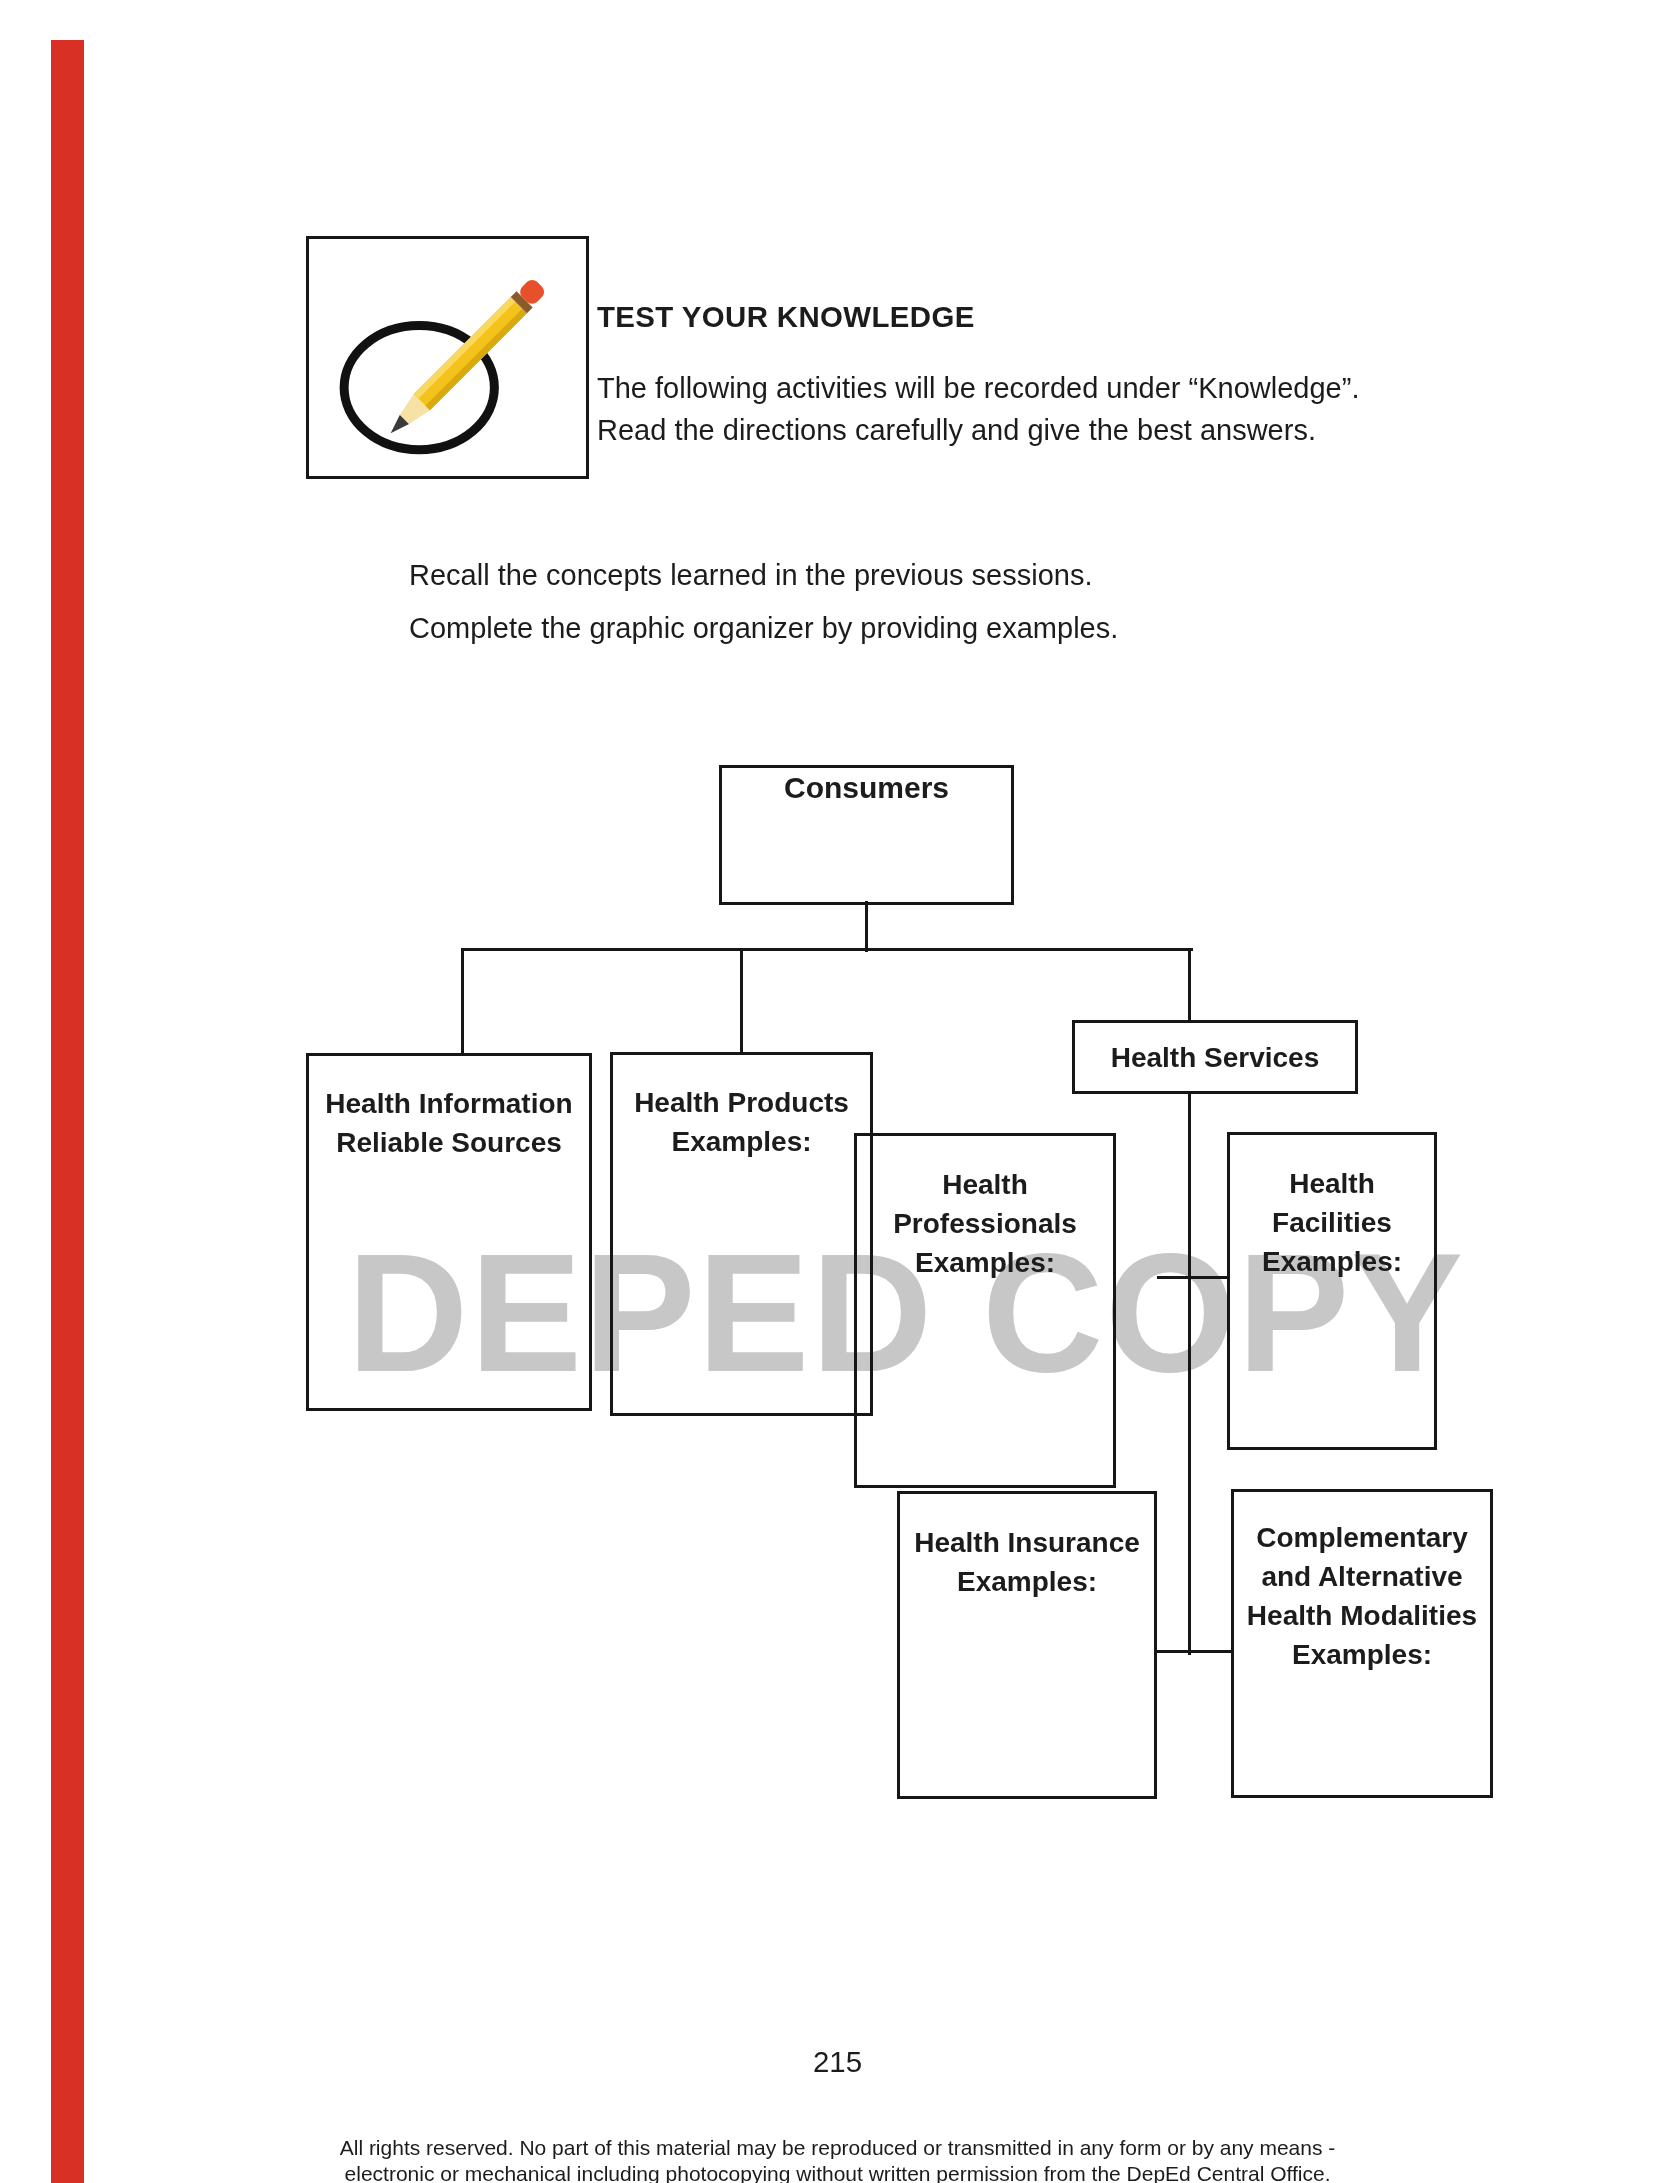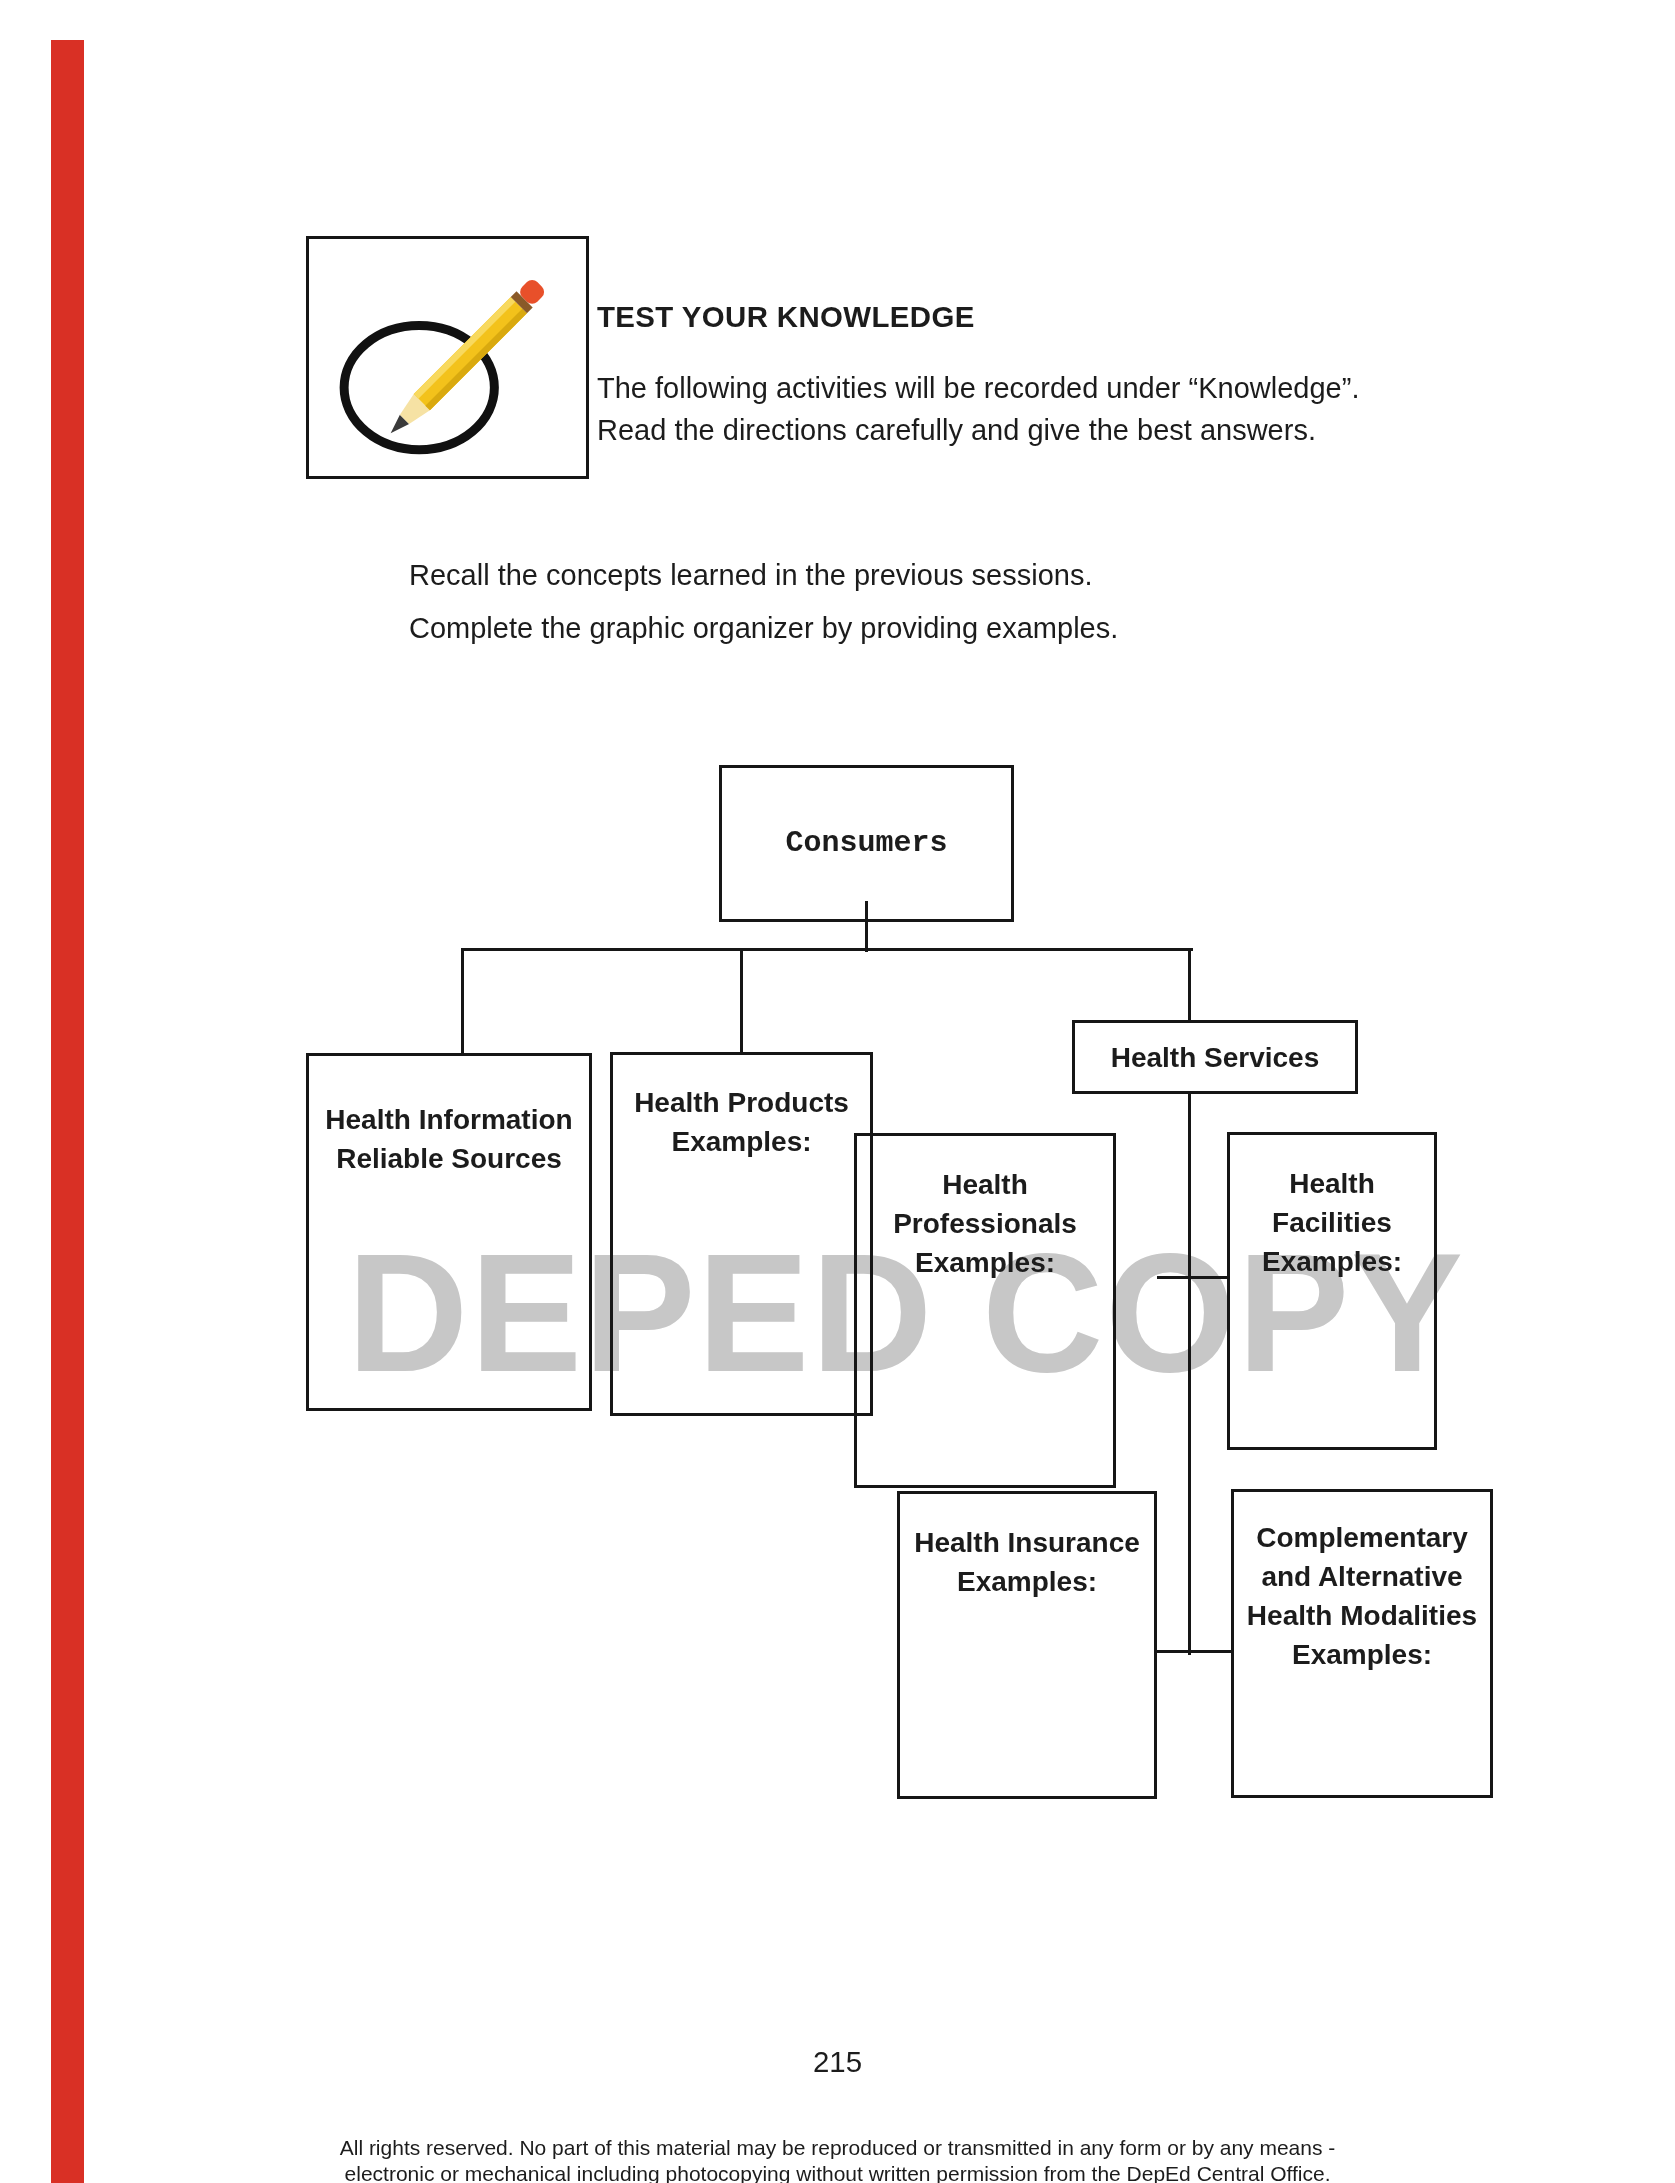--- a/index.html
+++ b/index.html
@@ -46,26 +46,26 @@
 
   
   .node {
     border: 3.3px solid #161616; box-sizing: border-box;
     background: transparent; z-index: 2;
     text-align: center;
   }
   .node .line {
     font-size: 28px; font-weight: bold; line-height: 39px; color: #1c1c1c;
   }
-  .node-consumers     { left: 719px;  top: 732px;  width: 295px; height: 157px;
-                        display: flex; align-items: center; justify-content: center; font-family: Liberation Mono, monospace; }
+  .node-consumers     { left: 719px;  top: 732px;  width: 295px; height: 140px;
+                        display: flex; align-items: flex-start; justify-content: center; }
   .node-consumers .line { font-size: 30px; }
   .node-services      { left: 1072px; top: 987px; width: 286px; height: 74px;
                         display: flex; align-items: center; justify-content: center; }
-  .node-info          { left: 306px;  top: 1020px; width: 286px; height: 358px; padding-top: 44px; }
+  .node-info          { left: 306px;  top: 1020px; width: 286px; height: 358px; padding-top: 28px; }
   .node-products      { left: 610px;  top: 1019px; width: 263px; height: 364px; padding-top: 28px; }
   .node-professionals { left: 854px; top: 1100px; width: 262px; height: 355px; padding-top: 29.4px; }
   .node-facilities    { left: 1227px; top: 1099px; width: 210px; height: 318px; padding-top: 29.4px; }
   .node-insurance     { left: 897px; top: 1458px; width: 260px; height: 308px; padding-top: 29.4px; }
   .node-complementary { left: 1231px; top: 1456px; width: 262px; height: 309px; padding-top: 26px; }
 
   
   .connector { background: #161616; z-index: 2; }
   .c-v-consumers { left: 865px; top: 868px; width: 3.3px;   height: 51px;  }
   .c-h-main      { left: 461px;  top: 915px; width: 732px;  height: 3.3px;  }

